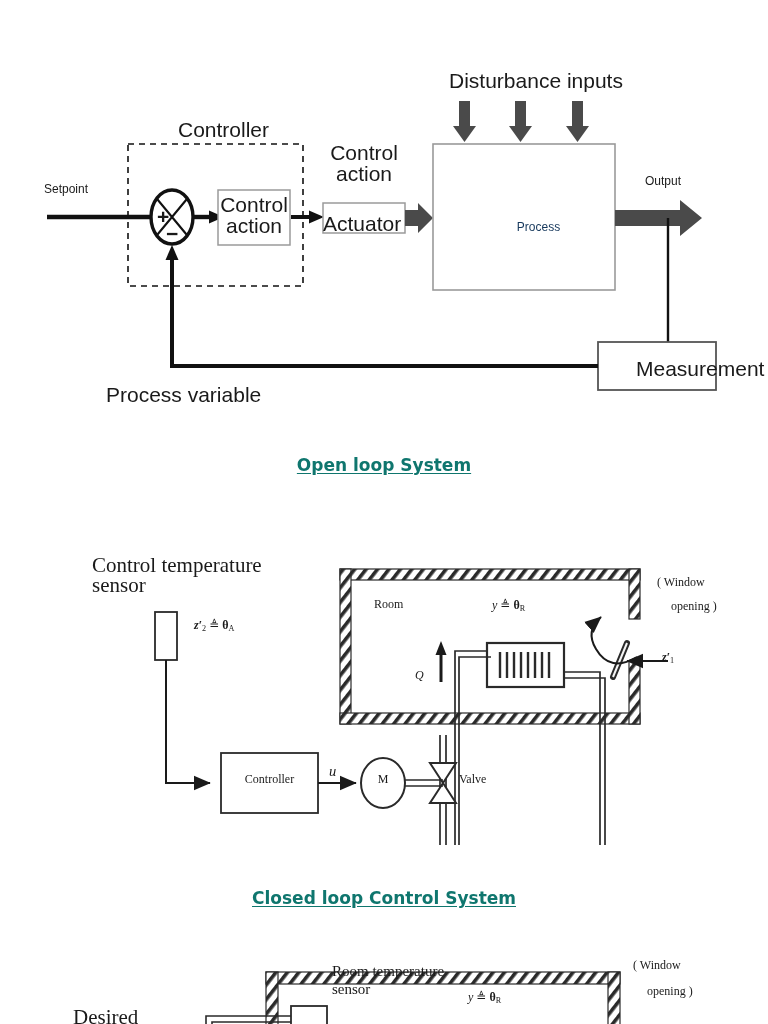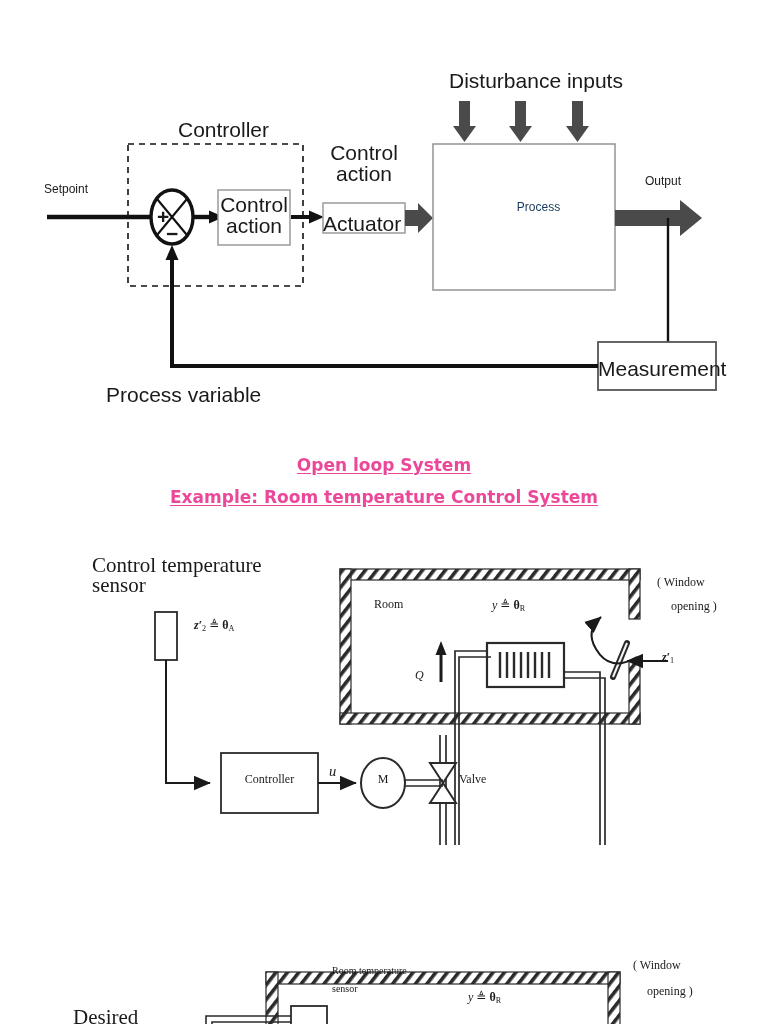--- a/index.html
+++ b/index.html
@@ -15,36 +15,36 @@
   }
   .doc-title .ln{display:block;}
 
   
   .title-clip{position:absolute;left:0;top:0;width:768px;height:62px;overflow:hidden;}
 
   
   .caption{
     position:absolute;width:768px;left:0;text-align:center;
     font-family:"DejaVu Sans",sans-serif;font-weight:700;font-size:17px;
-    color:#ec4899;
+    color:#0f766e;
   }
   .caption span{text-decoration:underline;text-underline-offset:2px;}
 
   
   .layer{position:absolute;left:0;top:0;}
 
   
   .lbl{position:absolute;white-space:nowrap;color:#1a1a1a;}
   .lbl-sans{font-family:"Liberation Sans",sans-serif;}
   .lbl-serif{font-family:"Liberation Serif",serif;}
   .lbl-ital{font-style:italic;}
   .f14{font-size:14.5px;}
   .f15{font-size:21px;}
   .f16{font-size:12px;}
-  .f12{font-size:10px;}
+  .f12{font-size:15px;}
 
   .blue-ink{color:#16385c;}
   .ctr{text-align:center;}
   sub{font-size:.68em;vertical-align:-0.28em;}
 
   .bottom-clip{position:absolute;left:0;top:928px;width:768px;height:96px;overflow:hidden;}
 </style>
 </head>
 <body>
 
@@ -101,32 +101,29 @@
   <div class="lbl lbl-sans f15 ctr" style="left:218px;top:194px;width:72px;line-height:21px;">
     <span>Control</span><br>
     <span>action</span>
   </div>
   <div class="lbl lbl-sans f15 ctr" style="left:322px;top:142px;width:84px;line-height:21px;">
     <span>Control</span><br>
     <span>action</span>
   </div>
   <div class="lbl lbl-sans f15 ctr" style="left:323px;top:212px;width:68px;">Actuator</div>
   <div class="lbl lbl-sans f15" style="left:449px;top:69px;">Disturbance inputs</div>
-  <div class="lbl lbl-sans f16 ctr blue-ink" style="left:433px;top:200px;width:211px;">Process</div>
+  <div class="lbl lbl-sans f16 ctr blue-ink" style="left:433px;top:220px;width:211px;">Process</div>
   <div class="lbl lbl-sans f16" style="left:645px;top:174px;">Output</div>
-  <div class="lbl lbl-sans f15 ctr" style="left:598px;top:357px;width:118px;">Measurement</div>
+  <div class="lbl lbl-sans f15 ctr" style="left:598px;top:357px;width:118px;padding-left:38px;">Measurement</div>
   <div class="lbl lbl-sans f15" style="left:106px;top:383px;">Process variable</div>
   <div class="lbl lbl-sans f15" style="left:157px;top:205px;font-weight:700;">+</div>
   <div class="lbl lbl-sans f15" style="left:166px;top:222px;font-weight:700;">−</div>
 
   <div class="caption" style="top:455px;">
     <span>Open loop System</span>
-  </div>
-  <div class="caption" style="top:487px;">
-    <span>Example: Room temperature Control System</span>
   </div>
 
   <svg class="layer" width="768" height="320" viewBox="0 0 768 320" style="top:545px;">
     <defs>
       <pattern id="hatch" width="9" height="9" patternUnits="userSpaceOnUse" patternTransform="rotate(38)">
         <rect width="9" height="9" fill="#fff"></rect>
         <rect width="3.6" height="9" fill="#2a2a2a"></rect>
       </pattern>
       <marker id="ma2" markerWidth="9" markerHeight="9" refX="8" refY="4.2" orient="auto">
         <path d="M0,0.6 L8.4,4.2 L0,7.8 z" fill="#1a1a1a"></path>
@@ -217,20 +214,23 @@
     <span style="margin-left:14px;display:inline-block;">opening )</span>
   </div>
   <div class="lbl lbl-serif f16" style="left:662px;top:650px;">
     <i style="font-weight:700;">z</i><span style="font-weight:700;">′</span><sub>1</sub>
   </div>
   <div class="lbl lbl-serif f16 ctr" style="left:221px;top:772px;width:97px;">Controller</div>
   <div class="lbl lbl-serif lbl-ital f14" style="left:329px;top:763px;">u</div>
   <div class="lbl lbl-serif f16 ctr" style="left:361px;top:772px;width:44px;">M</div>
   <div class="lbl lbl-serif f16" style="left:459px;top:772px;">Valve</div>
 
+  <div class="caption" style="top:888px;">
+    <span>Closed loop Control System</span>
+  </div>
 
   <div class="bottom-clip">
     <svg width="768" height="200" viewBox="0 0 768 200" style="display:block;">
       <defs>
         <pattern id="hatch2" width="9" height="9" patternUnits="userSpaceOnUse" patternTransform="rotate(38)">
           <rect width="9" height="9" fill="#fff"></rect>
           <rect width="3.6" height="9" fill="#2a2a2a"></rect>
         </pattern>
         <marker id="ma3" markerWidth="9" markerHeight="9" refX="8" refY="4.2" orient="auto">
           <path d="M0,0.6 L8.4,4.2 L0,7.8 z" fill="#1a1a1a"></path>

